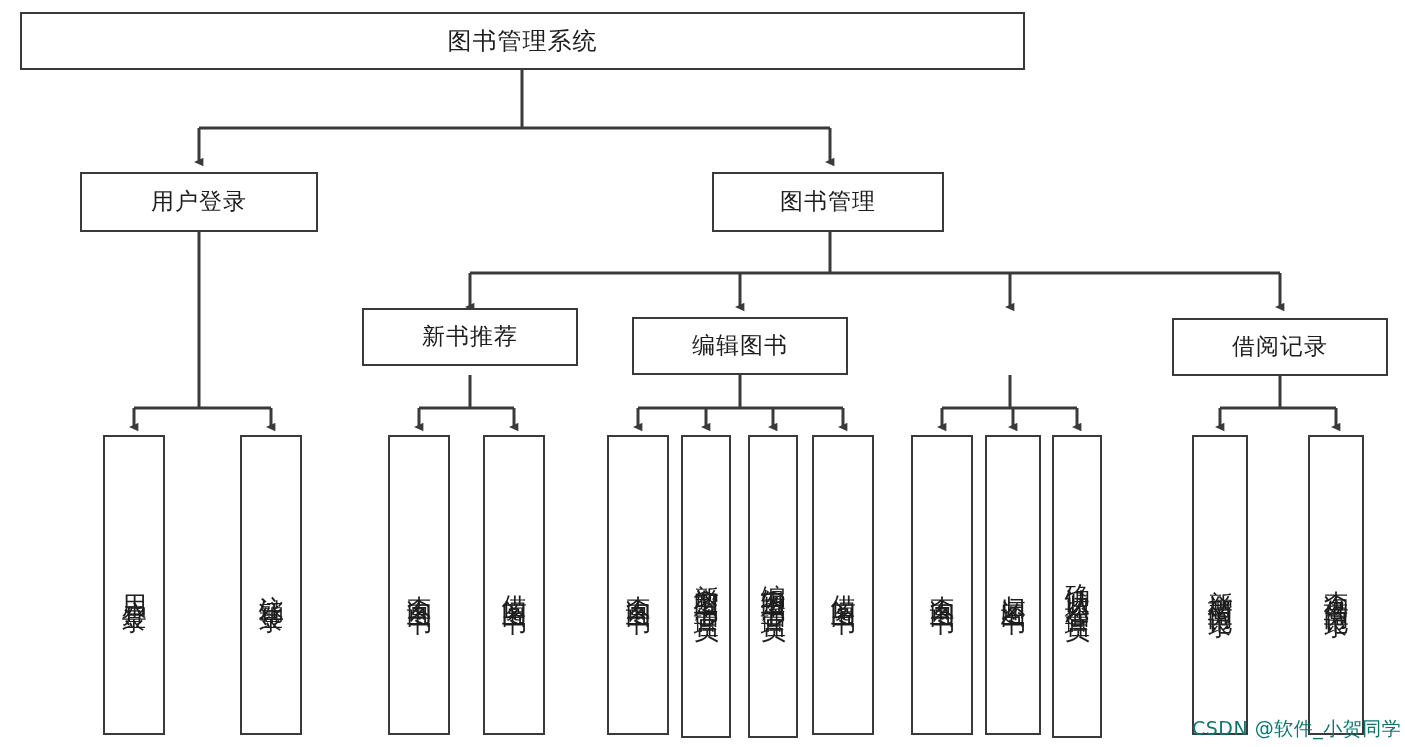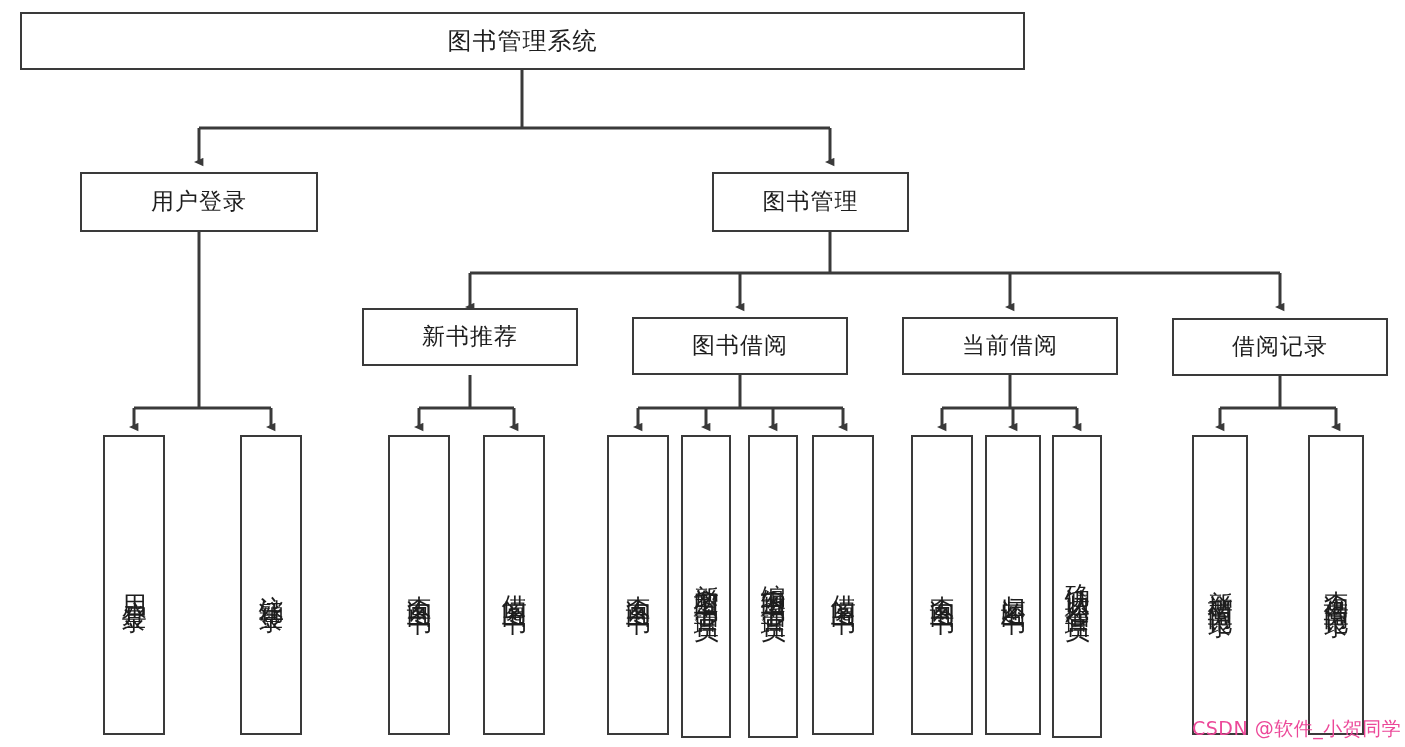--- a/index.html
+++ b/index.html
@@ -53,21 +53,21 @@
     text-orientation: upright;
     font-size: 25px;
     letter-spacing: 5px;
     line-height: 1.1;
     white-space: nowrap;
   }
   .node.root .label { font-size: 24px; }
   .watermark {
     position: absolute;
     font-size: 19px;
-    color: #ec4899;
+    color: #0f766e;
     white-space: nowrap;
     letter-spacing: 0.5px;
   }
 </style>
 </head>
 <body>
 
 <div id="canvas">
 
   <svg id="wires" viewBox="0 0 1405 747">
@@ -120,32 +120,29 @@
     </g>
   </svg>
 
   <div class="node horiz root" style="left:20px; top:12px; width:1005px; height:58px;">
     <span class="label">图书管理系统</span>
   </div>
 
   <div class="node horiz" style="left:80px; top:172px; width:238px; height:60px;">
     <span class="label">用户登录</span>
   </div>
-  <div class="node horiz" style="left:712px; top:172px; width:197px; height:60px;">
+  <div class="node horiz" style="left:712px; top:172px; width:232px; height:60px;">
     <span class="label">图书管理</span>
   </div>
 
   <div class="node horiz" style="left:362px; top:308px; width:216px; height:58px;">
     <span class="label">新书推荐</span>
   </div>
   <div class="node horiz" style="left:632px; top:317px; width:216px; height:58px;">
-    <span class="label">图书借阅</span>
-  </div>
-  <div class="node horiz" style="left:902px; top:317px; width:216px; height:58px;">
-    <span class="label">当前借阅</span>
+    <span class="label">编辑图书</span>
   </div>
   <div class="node horiz" style="left:1172px; top:318px; width:216px; height:58px;">
     <span class="label">借阅记录</span>
   </div>
 
   <div class="node vert" style="left:103px; top:435px; width:62px; height:300px;">
     <span class="label">用户登录</span>
   </div>
   <div class="node vert" style="left:240px; top:435px; width:62px; height:300px;">
     <span class="label">注销登录</span>

